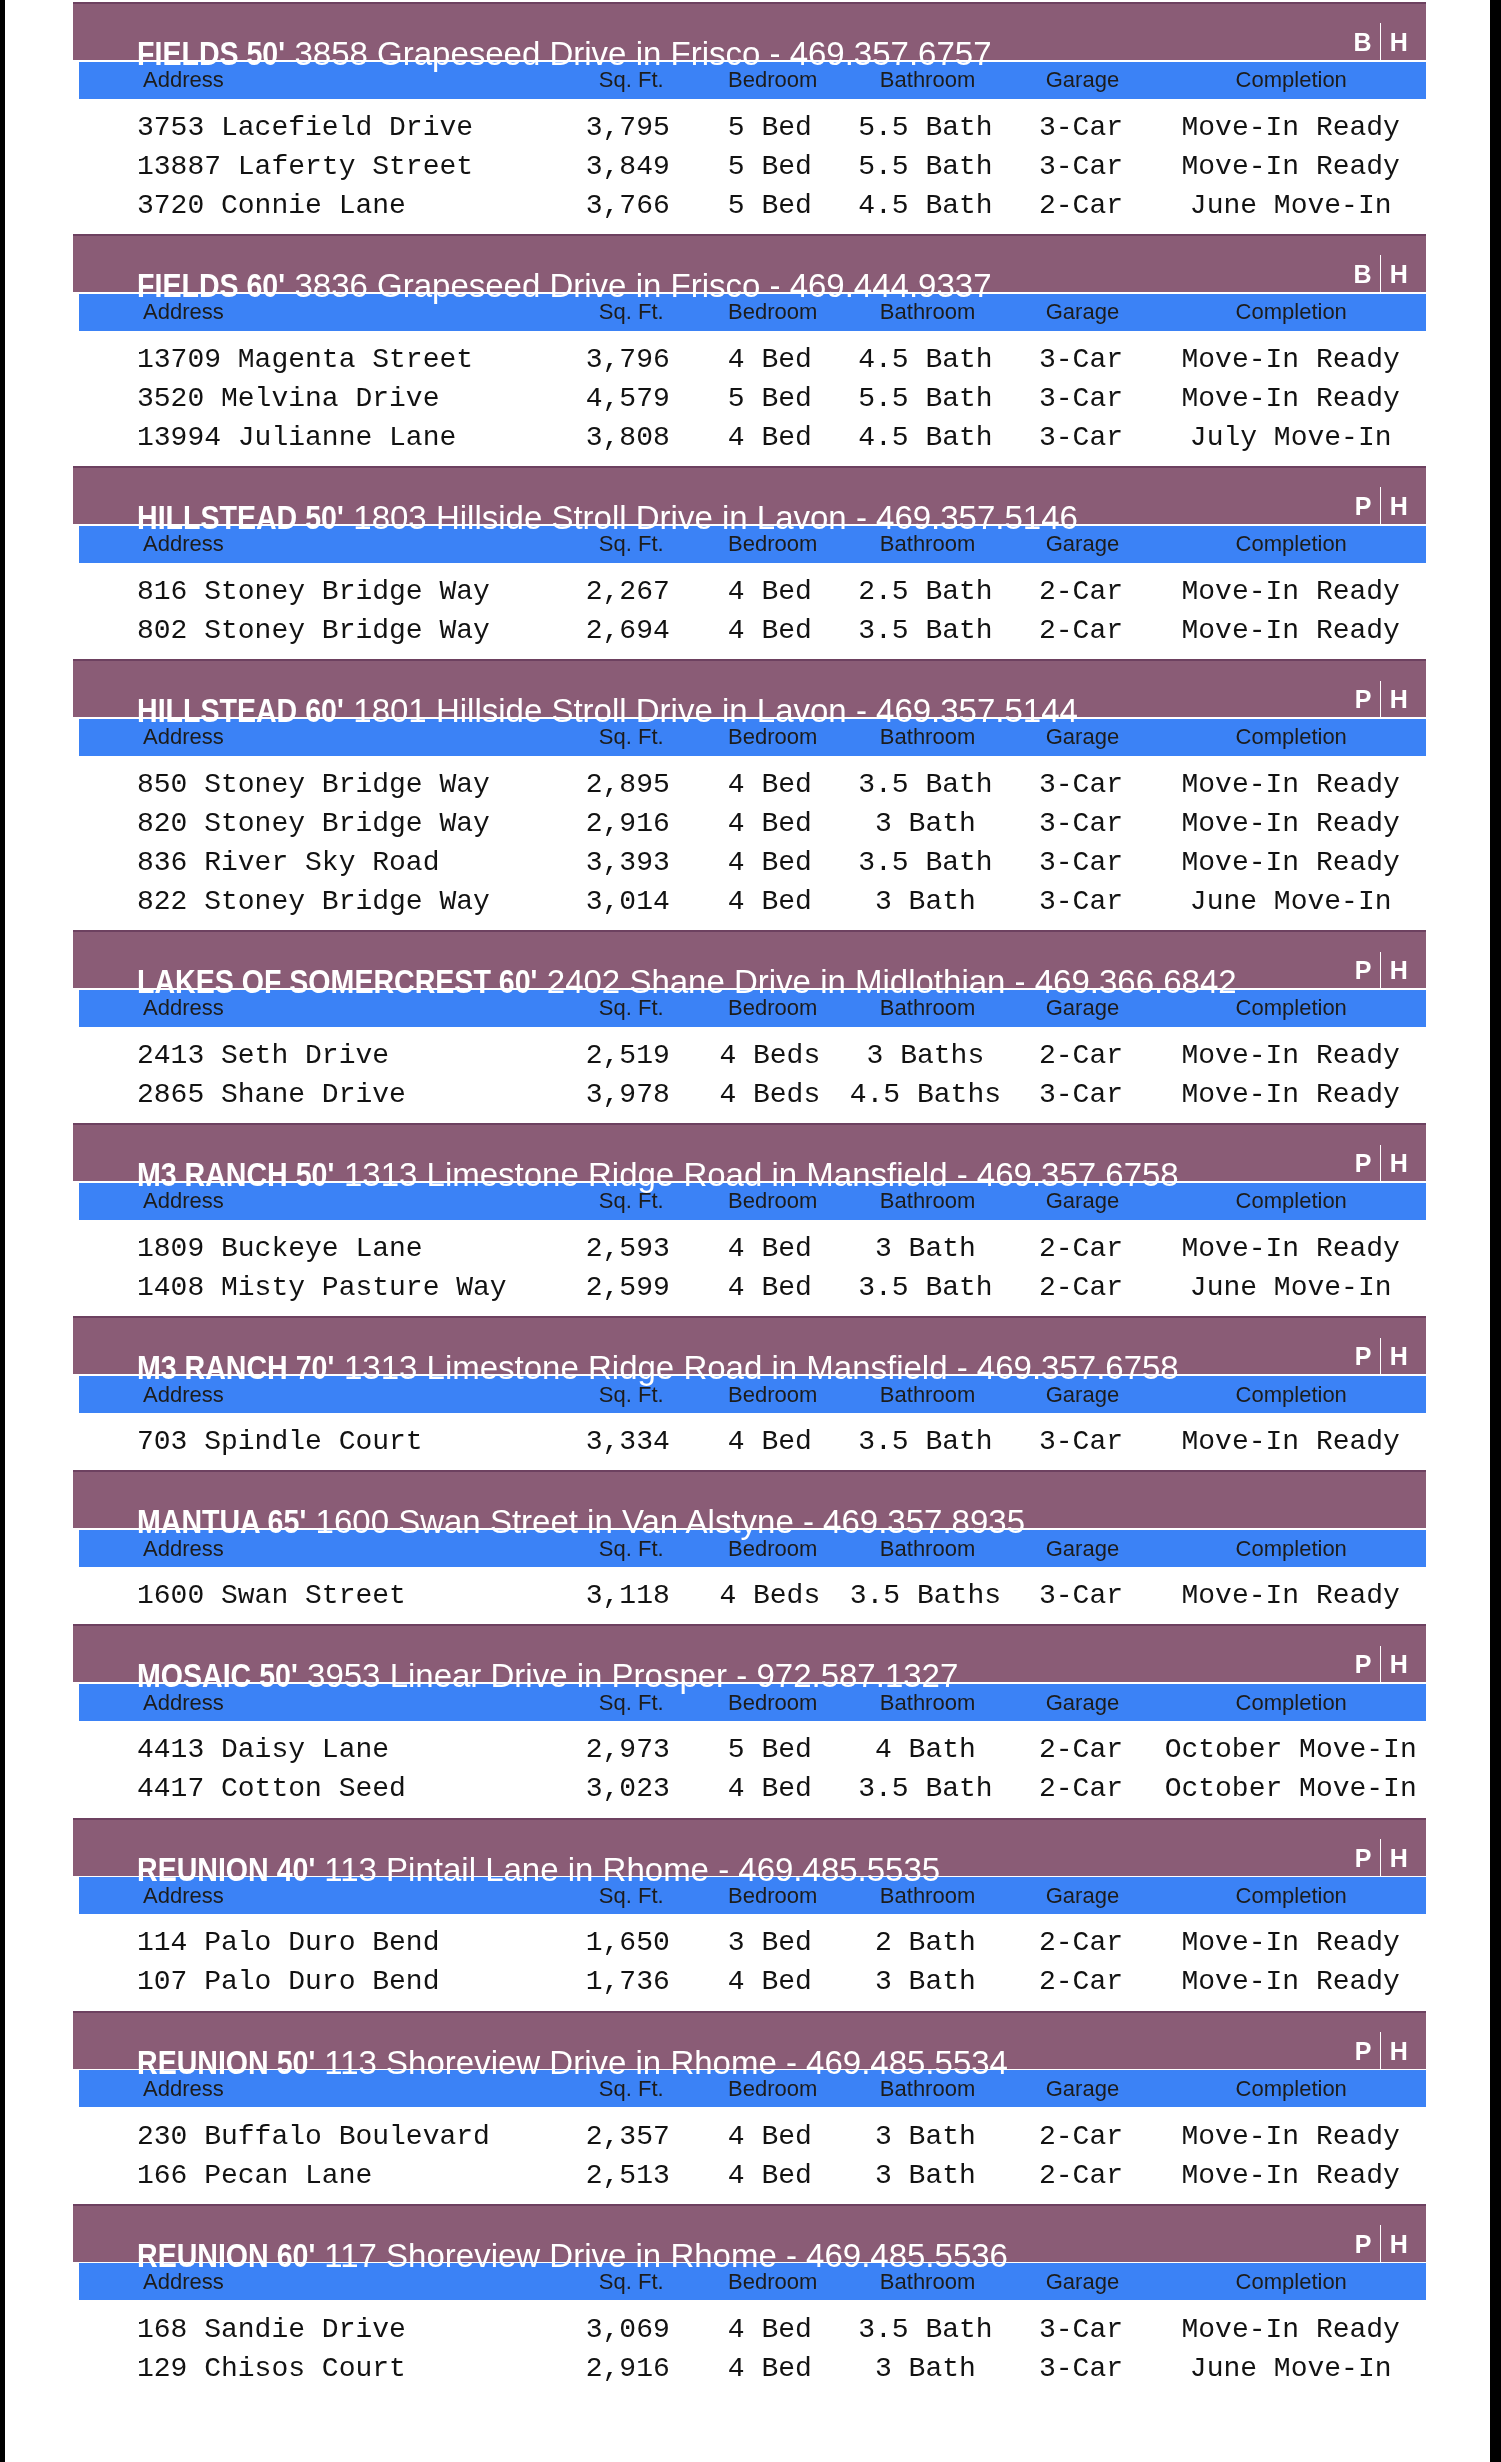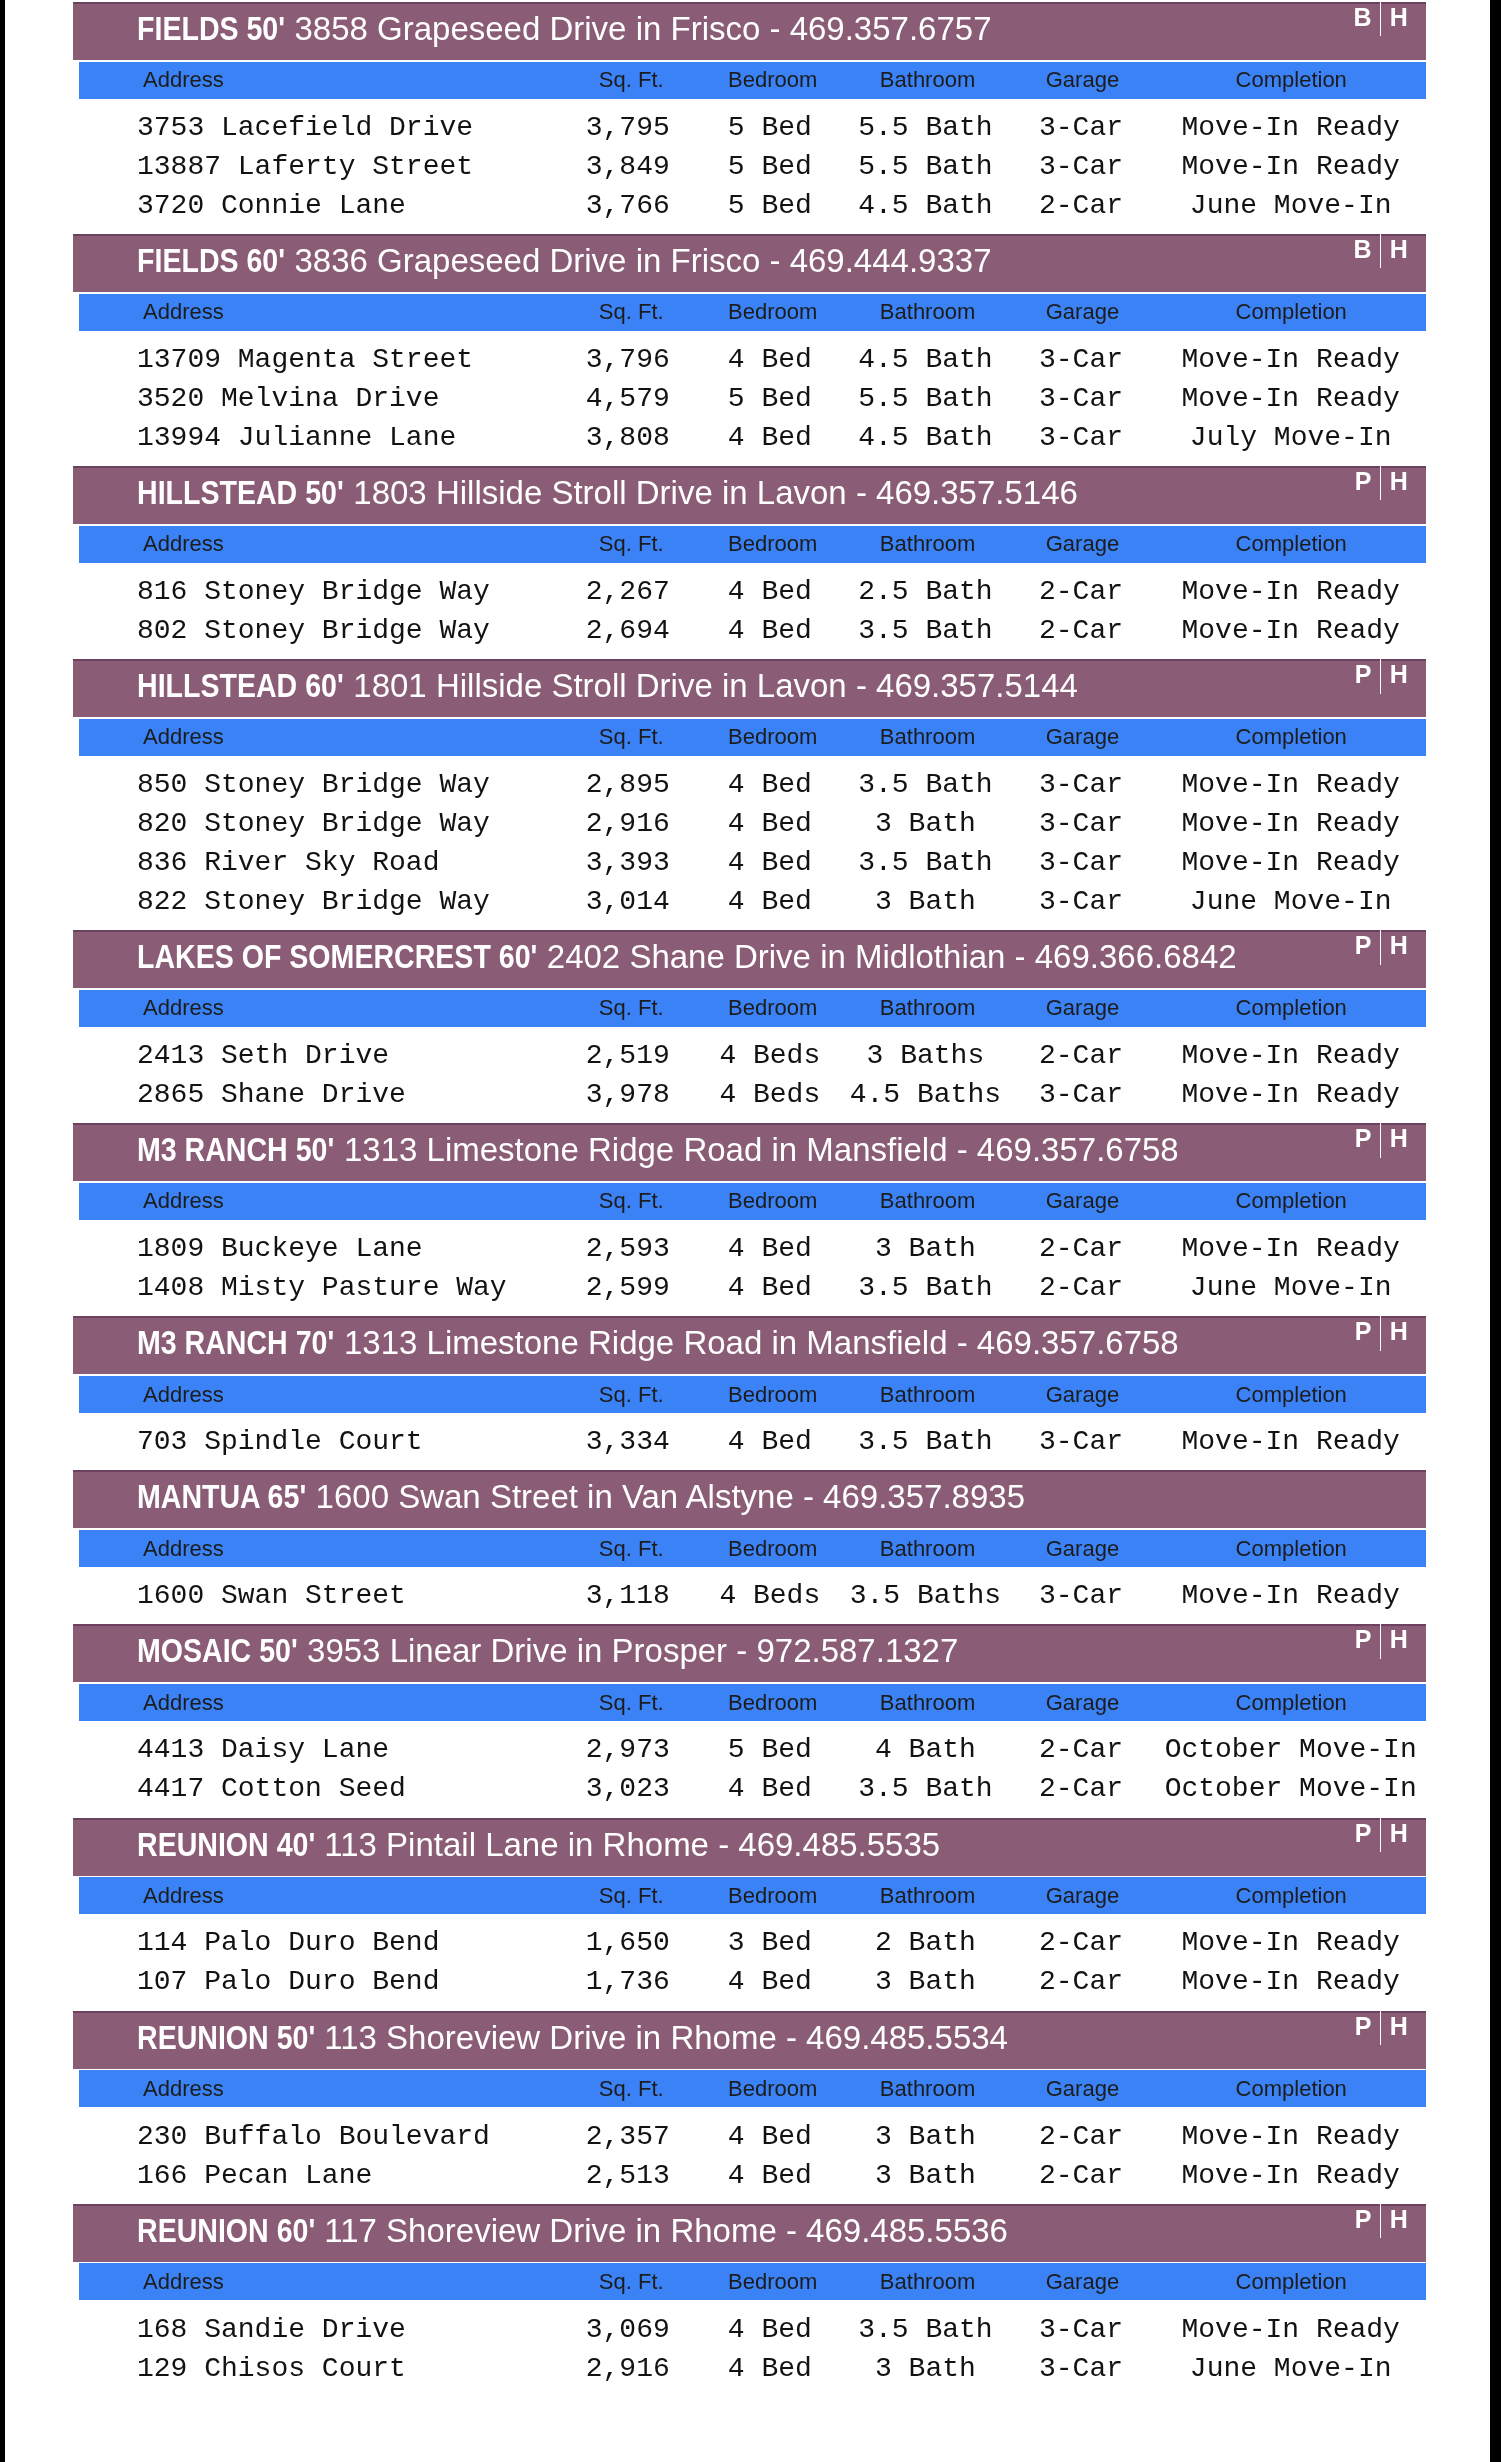--- a/index.html
+++ b/index.html
@@ -24,21 +24,21 @@
     height:58px;
     background:#8a5c76;
     border-top:2.7px solid #6d4160;
     display:flex;
     align-items:baseline;
     padding:0 18.3px 0 64px;
     color:#fff;
     box-sizing:border-box;
     position:relative;
   }
-  .bar-inner{display:flex;align-items:baseline;width:100%;position:relative;top:5px;}
+  .bar-inner{display:flex;align-items:baseline;width:100%;position:relative;top:30px;}
   .community-name{
     font-size:34px;
     font-weight:bold;
     letter-spacing:0;
     white-space:nowrap;
     transform:scaleX(.84);
     transform-origin:left bottom;
     display:inline-block;
   }
   .community-info{

